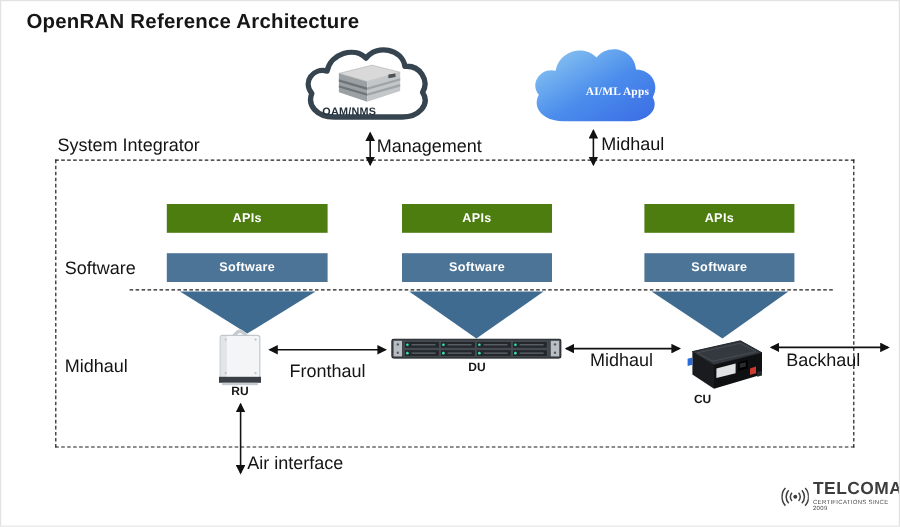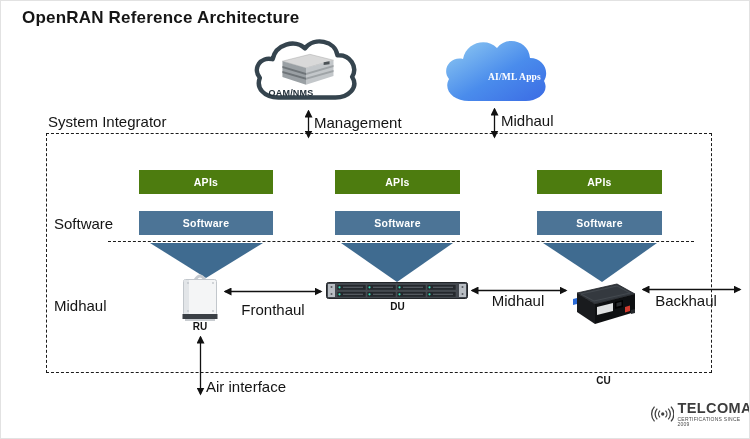--- a/index.html
+++ b/index.html
@@ -182,21 +182,21 @@
       <polygon points="8,13 26,24 26,44 8,32" fill="#191b1e"></polygon>
       <polygon points="26,24 66,14 66,32 26,44" fill="#0e1012"></polygon>
       <polygon points="28,27 44,23 44,31 28,35" fill="#dfe1e2"></polygon>
       <polygon points="46,22 54,20 54,27 46,29" fill="#000000"></polygon>
       <polygon points="47.5,23 52.5,21.8 52.5,25.5 47.5,26.7" fill="#2a2d30"></polygon>
       <polygon points="4,19 8,18 8,24 4,25" fill="#2b6bd8"></polygon>
       <polygon points="56,27 61,25.5 61,31 56,32.5" fill="#d03a2e"></polygon>
       <polygon points="62,30 66,29 66,33 62,34" fill="#26292d"></polygon>
     </svg>
   </div>
-  <div class="abs dev-label" style="left:590px;top:327px;width:25px;margin-top:47px;">CU</div>
+  <div class="abs dev-label" style="left:572px;top:327px;width:25px;">CU</div>
 
   <div class="abs brand">
     <svg width="24" height="20" viewBox="0 0 24 20">
       <circle cx="12" cy="10" r="1.7" fill="#3f3f3f"></circle>
       <path d="M 9.2 6.5 A 5 5 0 0 0 9.2 13.5" fill="none" stroke="#3f3f3f" stroke-width="1.3"></path>
       <path d="M 6.4 4.5 A 8 8 0 0 0 6.4 15.5" fill="none" stroke="#3f3f3f" stroke-width="1.3"></path>
       <path d="M 3.6 2.5 A 11 11 0 0 0 3.6 17.5" fill="none" stroke="#3f3f3f" stroke-width="1.3"></path>
       <path d="M 14.8 6.5 A 5 5 0 0 1 14.8 13.5" fill="none" stroke="#3f3f3f" stroke-width="1.3"></path>
       <path d="M 17.6 4.5 A 8 8 0 0 1 17.6 15.5" fill="none" stroke="#3f3f3f" stroke-width="1.3"></path>
       <path d="M 20.4 2.5 A 11 11 0 0 1 20.4 17.5" fill="none" stroke="#3f3f3f" stroke-width="1.3"></path>

